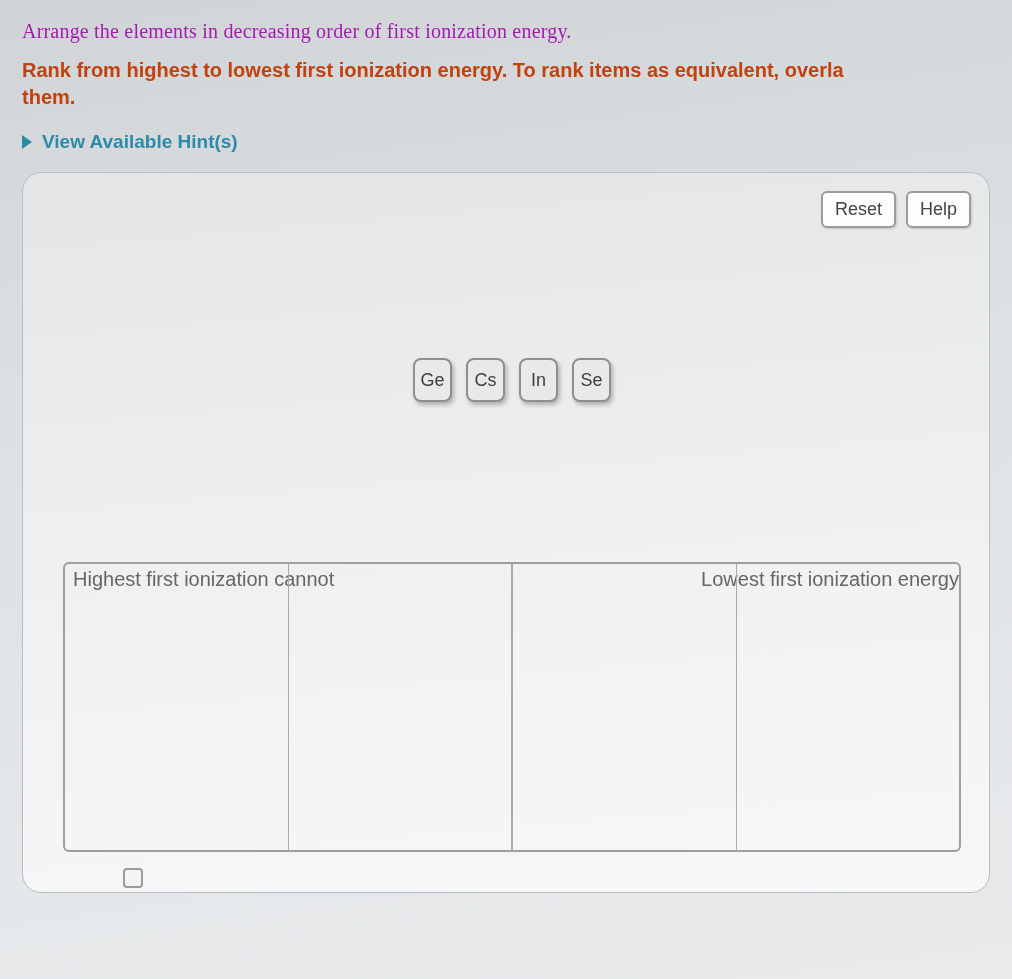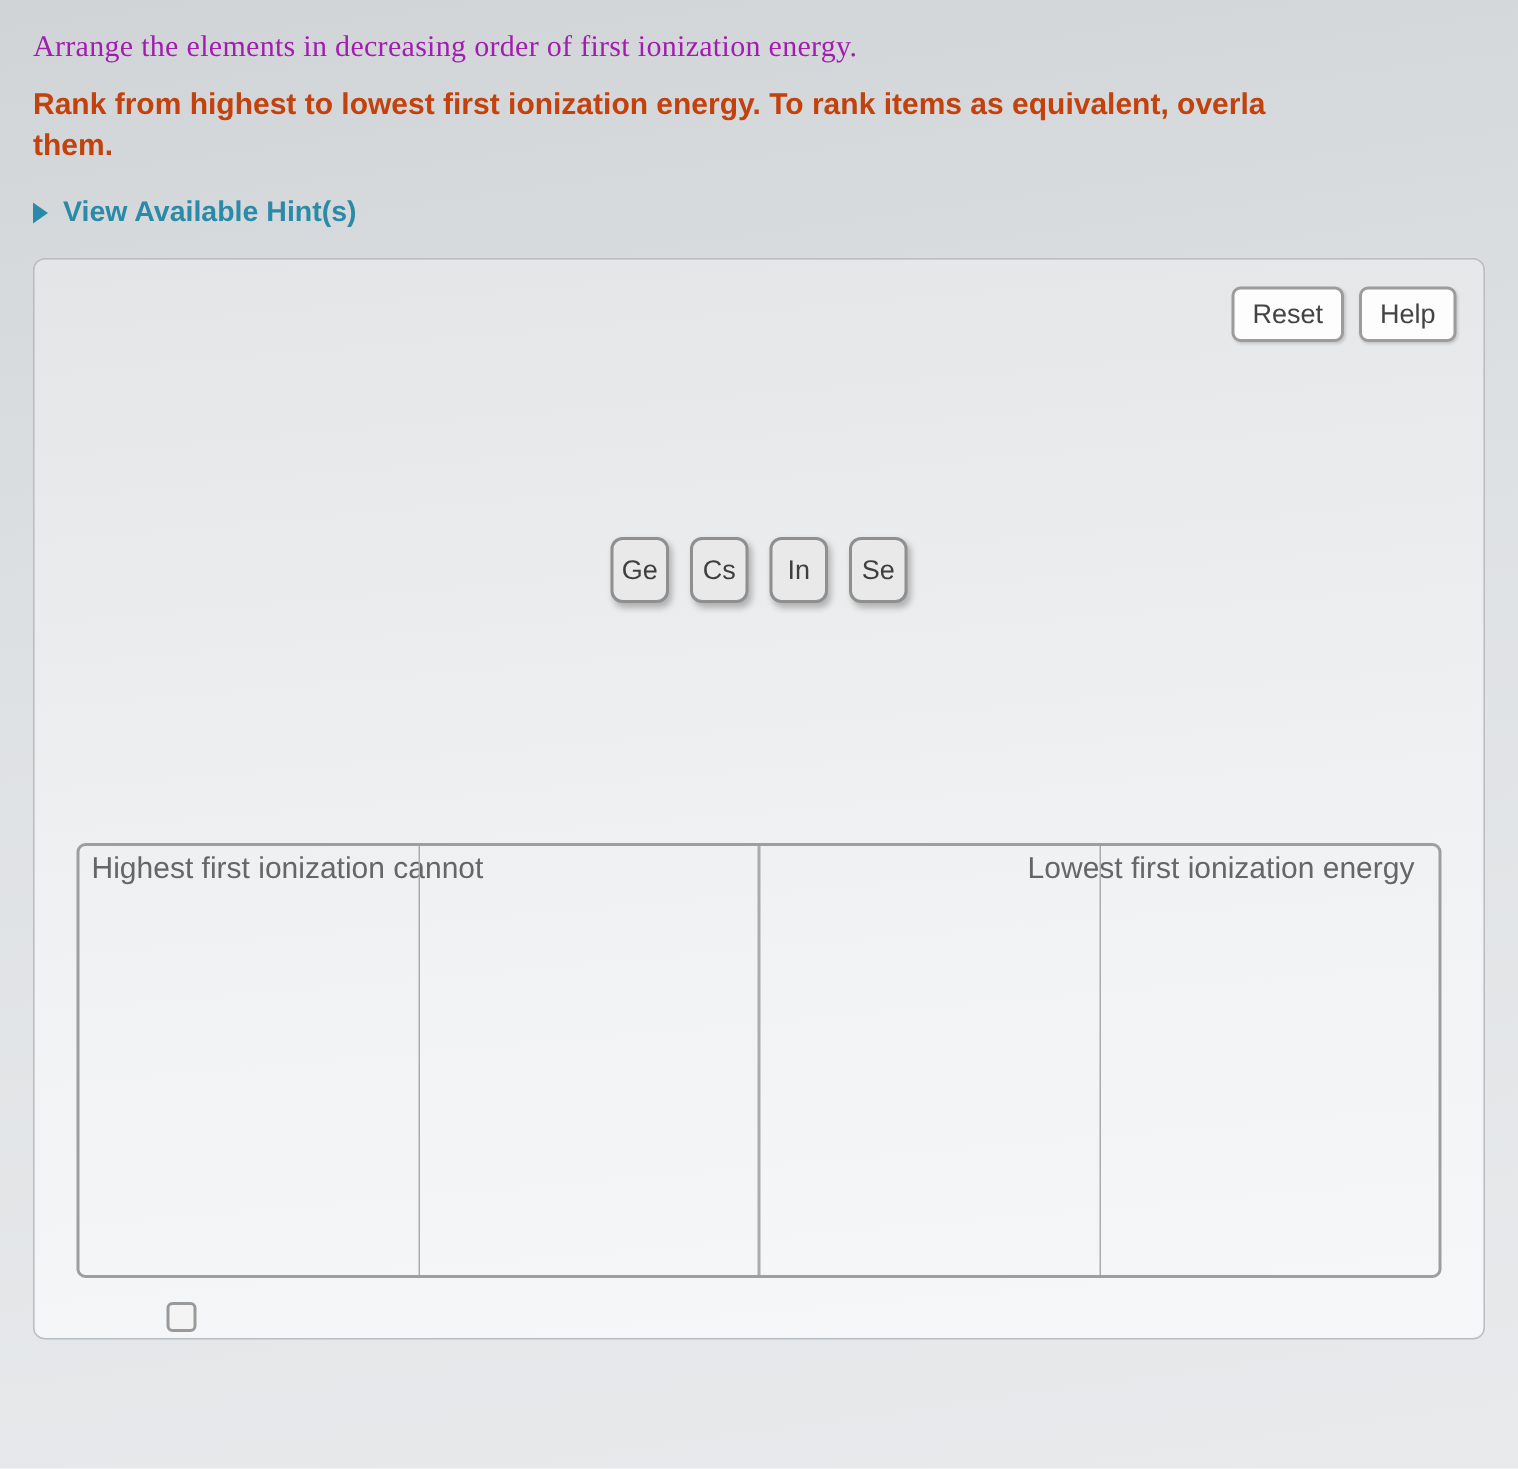--- a/index.html
+++ b/index.html
@@ -40,23 +40,23 @@
     user-select: none;
   }
   .hints .tri {
     width: 0; height: 0;
     border-top: 7px solid transparent;
     border-bottom: 7px solid transparent;
     border-left: 10px solid #2b8aa8;
   }
   .panel {
     border: 1px solid #b9bdc0;
-    border-radius: 8px;
+    border-radius: 19px;
     background: linear-gradient(175deg, #e3e5e6 0%, #f1f2f3 60%, #f6f7f8 100%);
-    padding: 18px 18px 4px 18px;
+    padding: 18px 18px 4px 30px;
     min-height: 720px;
     position: relative;
     margin-top: 19px;
   }
   .toolbar {
     display: flex;
     justify-content: flex-end;
     gap: 10px;
   }
   .btn {
@@ -110,21 +110,21 @@
   .slot:last-child { border-right: none; }
   .slot.mid-split { border-right-width: 2px; }
   .end-label {
     position: absolute;
     top: 4px;
     font-size: 20px;
     color: #666;
     white-space: nowrap;
   }
   .end-label.left { left: 8px; }
-  .end-label.right { right: 16px; }
+  .end-label.right { right: 0; }
   .checkbox-row {
     margin-top: 16px;
     display: flex;
     align-items: center;
     gap: 10px;
     padding-left: 70px;
     font-size: 19px;
     color: #555;
   }
   .chk {

